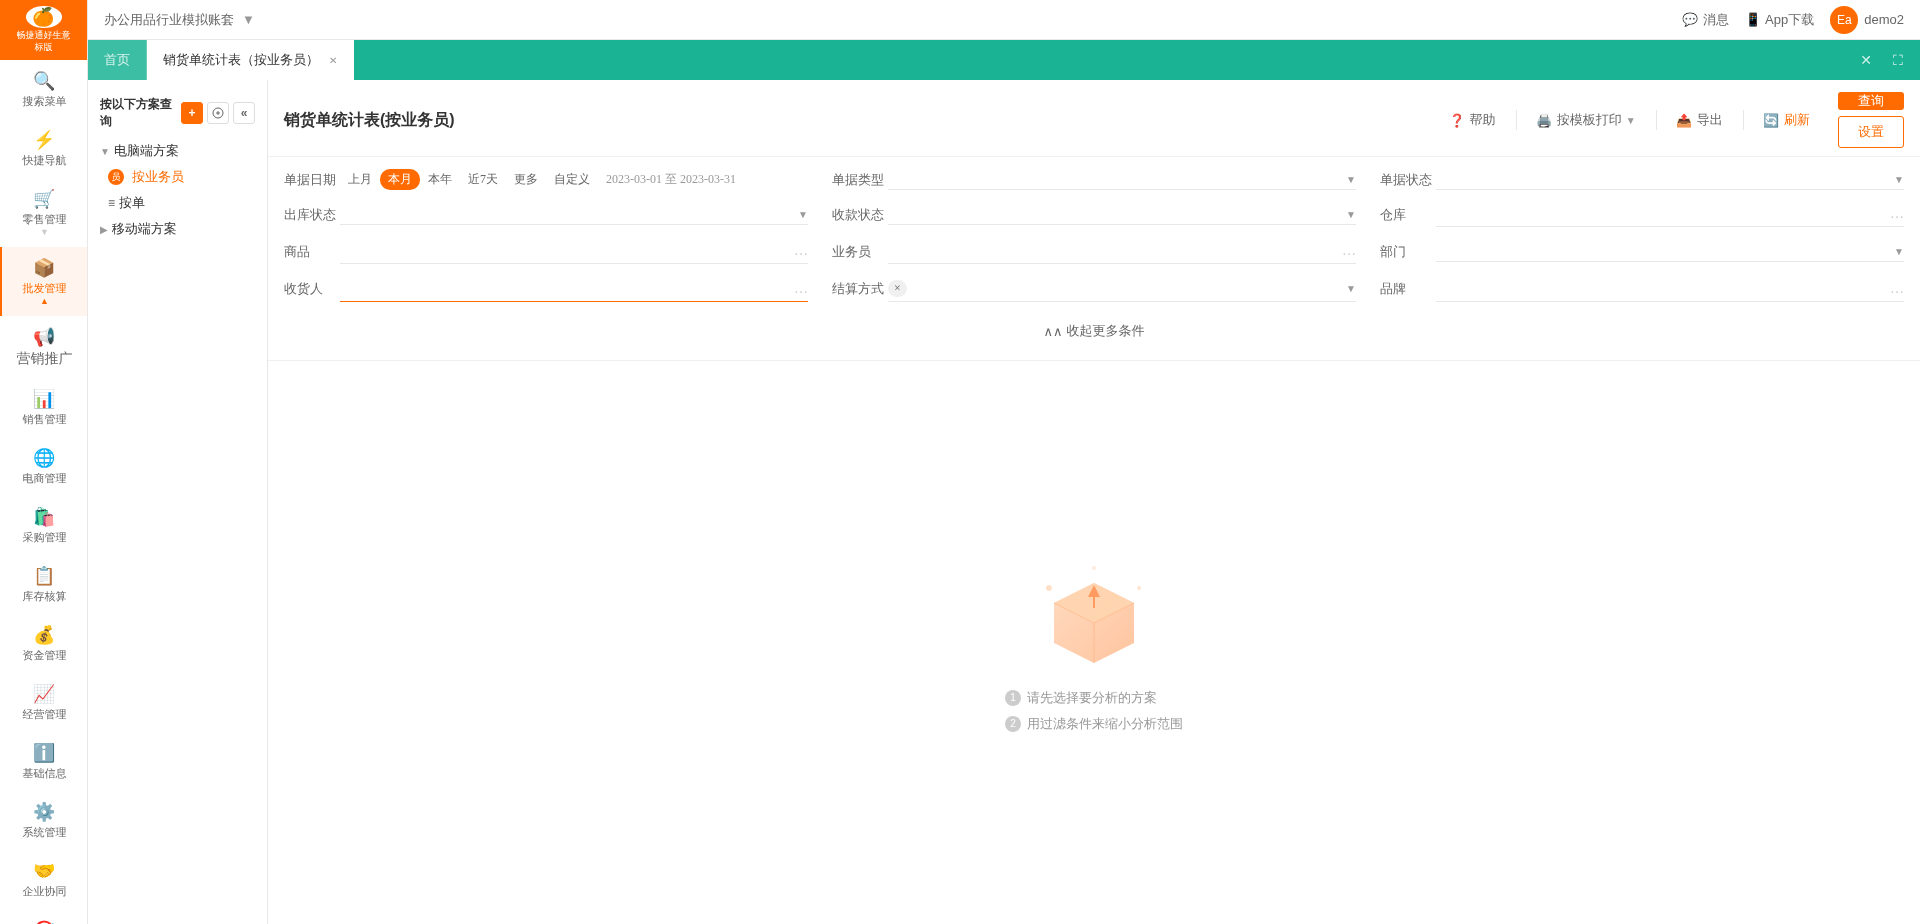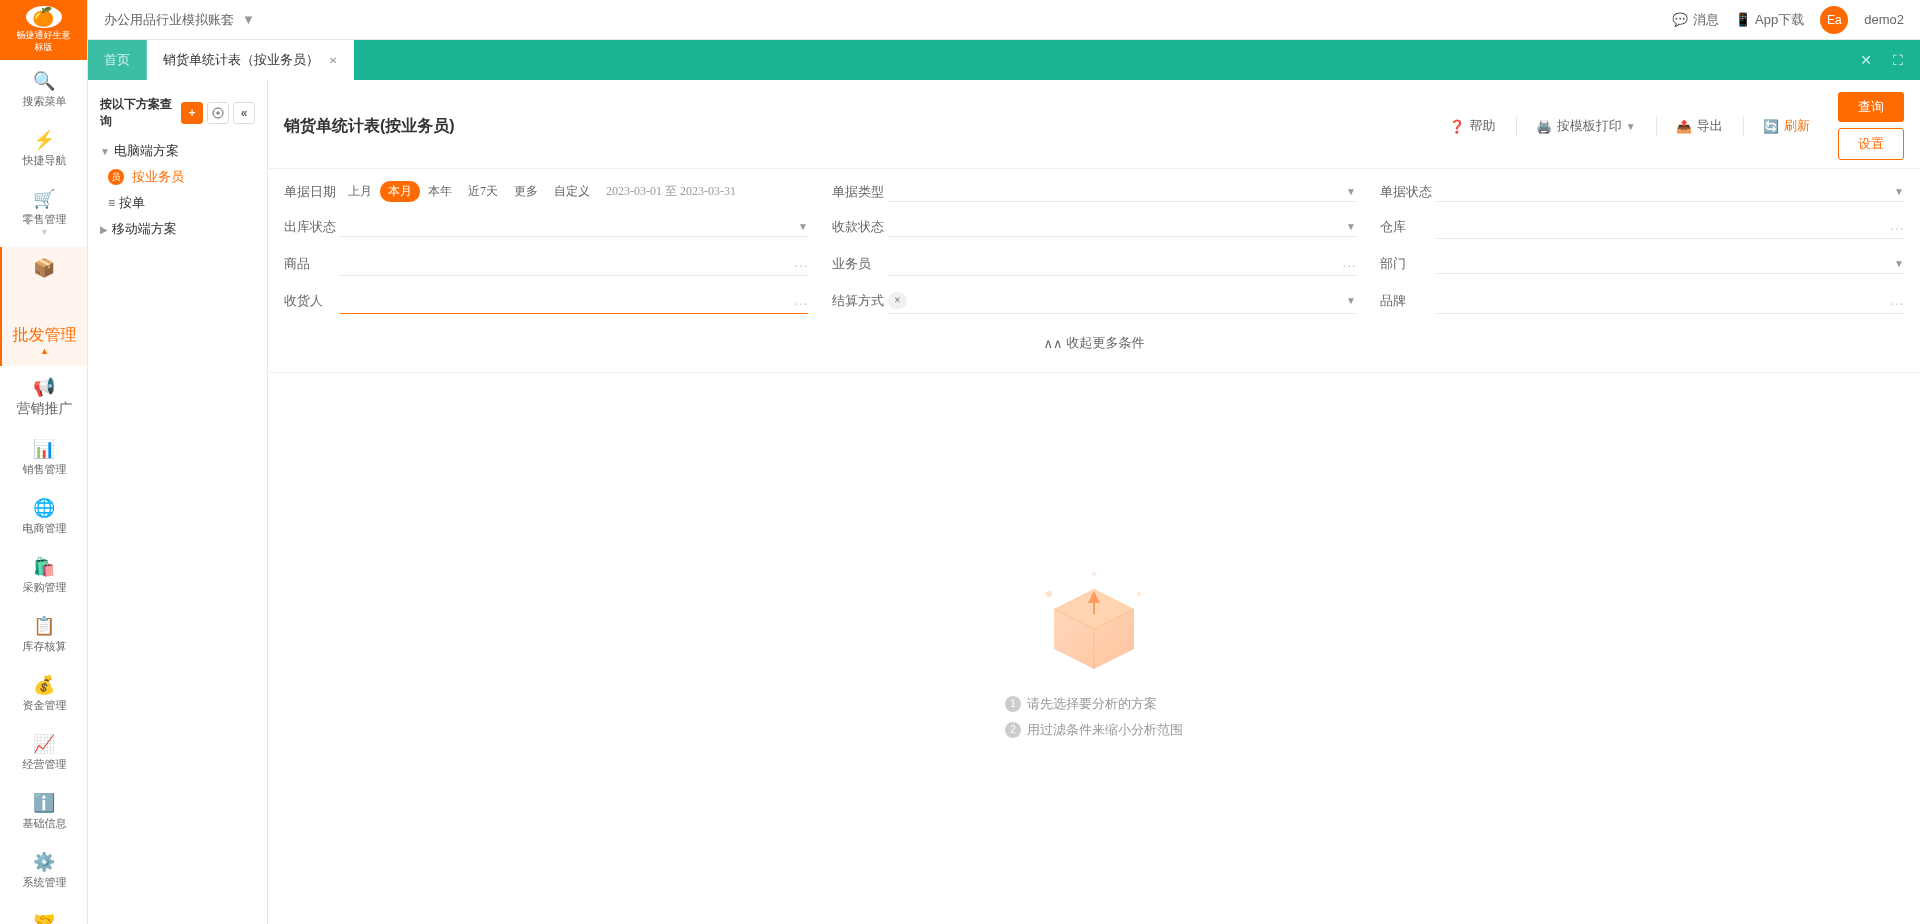--- a/index.html
+++ b/index.html
@@ -16,21 +16,21 @@
     .sidebar-item.active { color: #ff6b00; background: #fff5ee; border-left-color: #ff6b00; }
     .sidebar-item .icon { font-size: 18px; margin-bottom: 2px; }
 
     
     .main-wrap { flex: 1; display: flex; flex-direction: column; overflow: hidden; }
 
     
     .topbar { height: 40px; background: #fff; border-bottom: 1px solid #e8e8e8; display: flex; align-items: center; padding: 0 16px; justify-content: space-between; }
     .topbar-left { display: flex; align-items: center; gap: 8px; color: #666; font-size: 13px; }
     .topbar-right { display: flex; align-items: center; gap: 16px; color: #666; font-size: 13px; }
-    .topbar-right .user { display: flex; align-items: center; gap: 16px; }
+    .topbar-right .user { display: flex; align-items: center; gap: 6px; }
     .avatar { width: 28px; height: 28px; border-radius: 50%; background: #ff6b00; display: flex; align-items: center; justify-content: center; color: #fff; font-size: 12px; }
 
     
     .tabs { height: 40px; background: #1ab394; display: flex; align-items: center; padding: 0 0; }
     .tab { padding: 0 16px; height: 40px; display: flex; align-items: center; cursor: pointer; color: rgba(255,255,255,0.8); font-size: 13px; gap: 6px; border-right: 1px solid rgba(255,255,255,0.2); }
     .tab.active { background: #fff; color: #333; }
     .tab .close { cursor: pointer; color: #999; font-size: 10px; margin-left: 4px; }
     .tab-home { background: rgba(255,255,255,0.15); }
     .tabs-actions { margin-left: auto; display: flex; align-items: center; padding-right: 8px; gap: 4px; }
     .tab-action-btn { width: 28px; height: 28px; display: flex; align-items: center; justify-content: center; color: rgba(255,255,255,0.8); cursor: pointer; font-size: 14px; }
@@ -51,21 +51,21 @@
     .tree-circle { width: 20px; height: 20px; border-radius: 50%; background: #ff6b00; display: flex; align-items: center; justify-content: center; color: #fff; font-size: 10px; margin-right: 4px; flex-shrink: 0; }
     .tree-icon { margin-right: 4px; color: #666; }
 
     
     .right-content { flex: 1; display: flex; flex-direction: column; overflow: hidden; padding: 0; background: #fff; }
     .page-header { padding: 12px 16px 8px; display: flex; align-items: center; justify-content: space-between; border-bottom: 1px solid #f0f0f0; }
     .page-title { font-size: 16px; font-weight: bold; color: #333; }
     .page-actions { display: flex; align-items: center; gap: 12px; }
     .page-action-btn { display: flex; align-items: center; gap: 4px; color: #666; font-size: 13px; cursor: pointer; }
     .page-action-btn.orange { color: #ff6b00; }
-    .query-btn { background: #ff6b00; color: #fff; border: none; padding: 6px 20px; border-radius: 3px; cursor: pointer; font-size: 13px; }
+    .query-btn { background: #ff6b00; color: #fff; border: none; padding: 0 20px; border-radius: 3px; cursor: pointer; font-size: 13px; }
     .settings-btn { background: #fff; color: #ff6b00; border: 1px solid #ff6b00; padding: 6px 16px; border-radius: 3px; cursor: pointer; font-size: 13px; }
 
     
     .filter-section { padding: 12px 16px; border-bottom: 1px solid #f0f0f0; }
     .filter-row { display: flex; align-items: center; margin-bottom: 12px; gap: 0; font-family: Liberation Serif, serif; }
     .filter-row:last-child { margin-bottom: 0; }
     .filter-item { display: flex; align-items: center; flex: 1; min-width: 0; }
     .filter-label { color: #666; font-size: 13px; white-space: nowrap; min-width: 56px; }
     .filter-separator { width: 24px; flex-shrink: 0; }
 
@@ -117,21 +117,21 @@
       <span class="icon">⚡</span>
       <span style="font-size:11px;">快捷导航</span>
     </div>
     <div class="sidebar-item">
       <span class="icon">🛒</span>
       <span style="font-size:11px;">零售管理</span>
       <span style="font-size:9px;color:#ccc;">▼</span>
     </div>
     <div class="sidebar-item active">
       <span class="icon">📦</span>
-      <span style="font-size:16px;margin-top:44px;">批发管理</span>
+      <span style="font-size:11px;">批发管理</span>
       <span style="font-size:9px;color:#ff6b00;">▲</span>
     </div>
     <div class="sidebar-item">
       <span class="icon">📢</span>
       <span style="font-size:14px;">营销推广</span>
     </div>
     <div class="sidebar-item">
       <span class="icon">📊</span>
       <span style="font-size:11px;">销售管理</span>
     </div>

